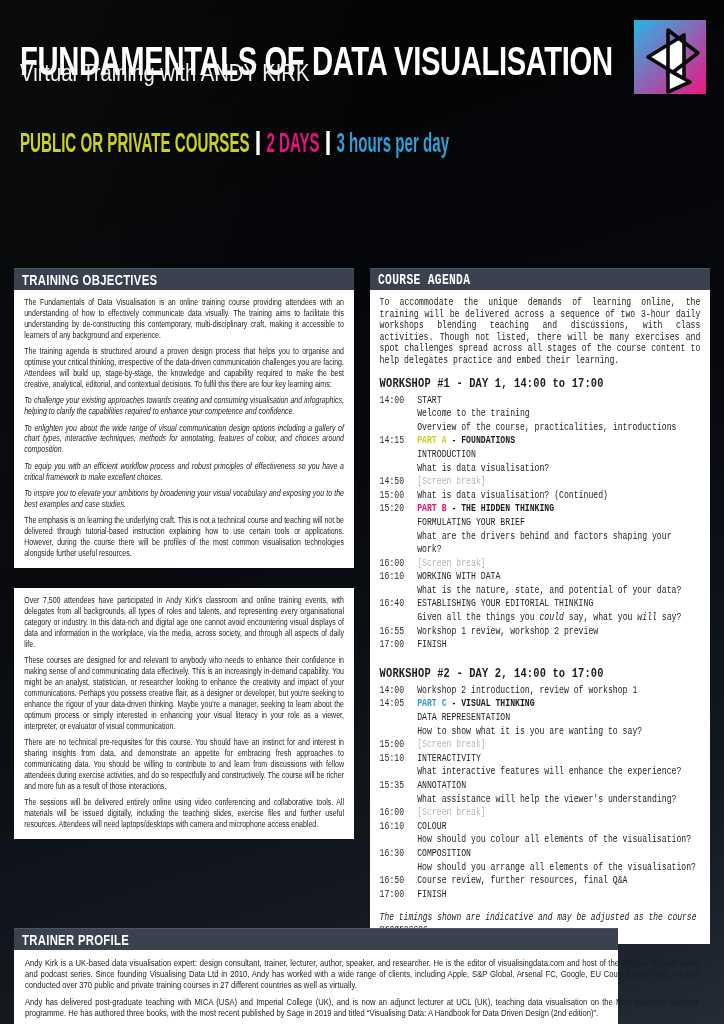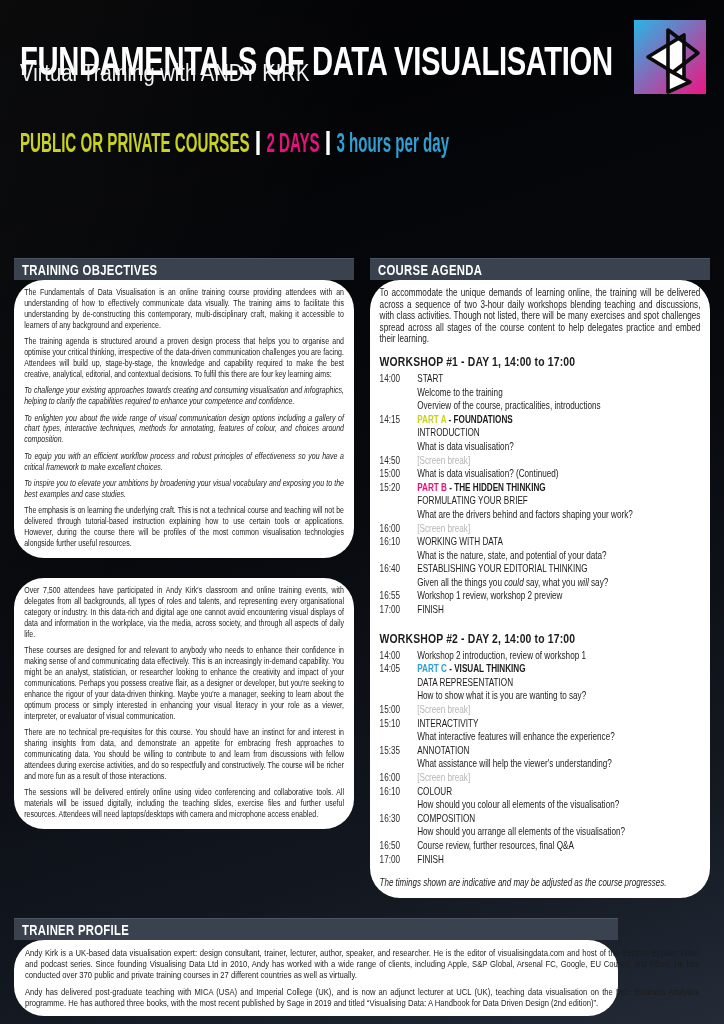--- a/index.html
+++ b/index.html
@@ -17,27 +17,27 @@
   .subtitle{position:absolute;left:20px;top:60px;font-size:23px;font-weight:400;color:#f2f2f2;
          transform:scaleX(0.88);}
   .tagline{position:absolute;left:20px;top:128px;font-size:27px;font-weight:bold;
          transform:scaleX(0.56);transform-origin:0 0;white-space:nowrap;}
   .tagline .tg{margin-right:12px;}
   .tagline .pipe{display:inline-block;width:6px;height:24px;background:#fff;margin-right:12px;vertical-align:-3px;}
   .logo{position:absolute;left:634px;top:20px;width:72px;height:74px;}
   
   .col{position:absolute;width:340px;}
   .col.left{left:14px;top:258px;}
-  .col.right{left:370px;top:258px;}
+  .col.right{left:370px;top:258px;font-family:Liberation Mono, monospace;}
   .trainer{position:absolute;left:14px;top:918px;width:604px;}
   .section + .section{margin-top:20px;}
-  .bar{height:22px;background:#39424e;border-top:1px solid #4a5462;display:flex;align-items:center;padding-left:8px;box-sizing:border-box;}
+  .bar{height:22px;background:#39424e;border-top:1px solid #4a5462;display:flex;align-items:center;padding-left:8px;box-sizing:border-box;margin-top:10px;}
   .bar-label{font-size:14.5px;font-weight:bold;color:#fff;letter-spacing:0.4px;
          transform:scaleX(0.78);transform-origin:0 50%;white-space:nowrap;display:inline-block;}
-  .box{background:#ffffff;border-radius:30px;}
+  .box{background:#ffffff;}
   .shrink{transform-origin:0 0;box-sizing:border-box;}
   .s73{width:466px;transform:scaleX(0.73);}
   .s80{width:425px;transform:scaleX(0.80);}
   .s78{width:892px;transform:scaleX(0.78);}
   
   .body-paras{padding:7px 14px 9px;font-size:9.6px;line-height:10.9px;color:#1c1c1c;text-align:justify;}
   .body-paras p{margin:0 0 5.5px;}
   .body-paras p:last-child{margin-bottom:0;}
   .body-paras p.it{font-style:italic;}
   

